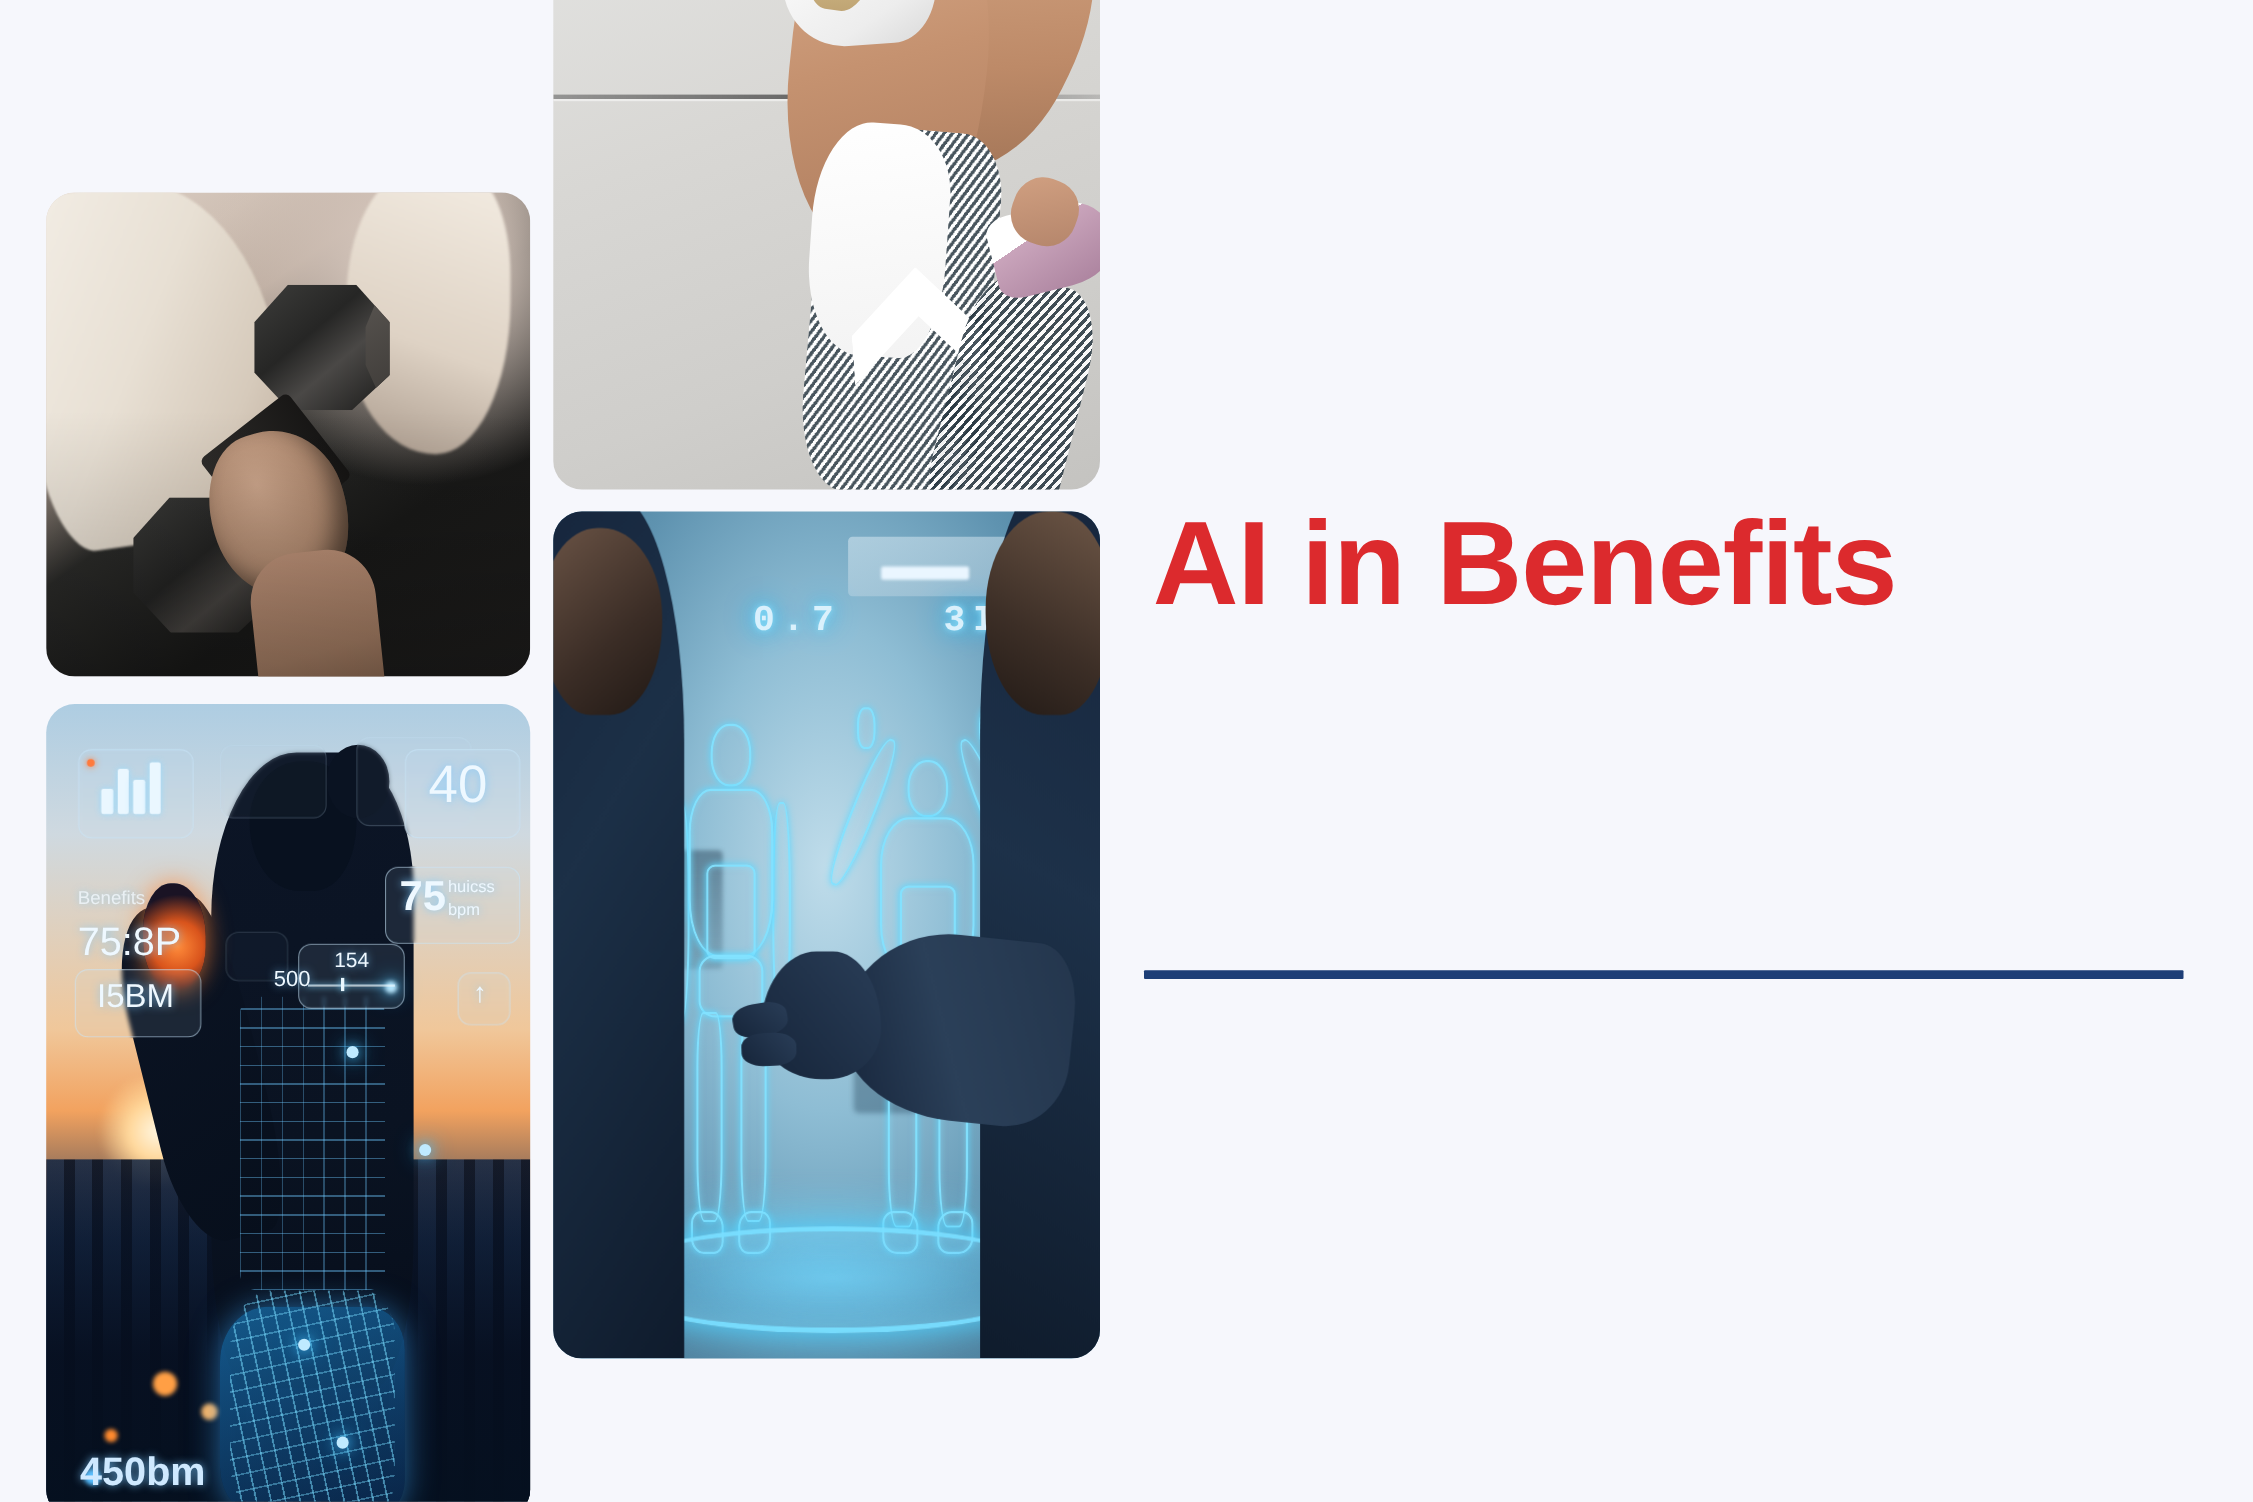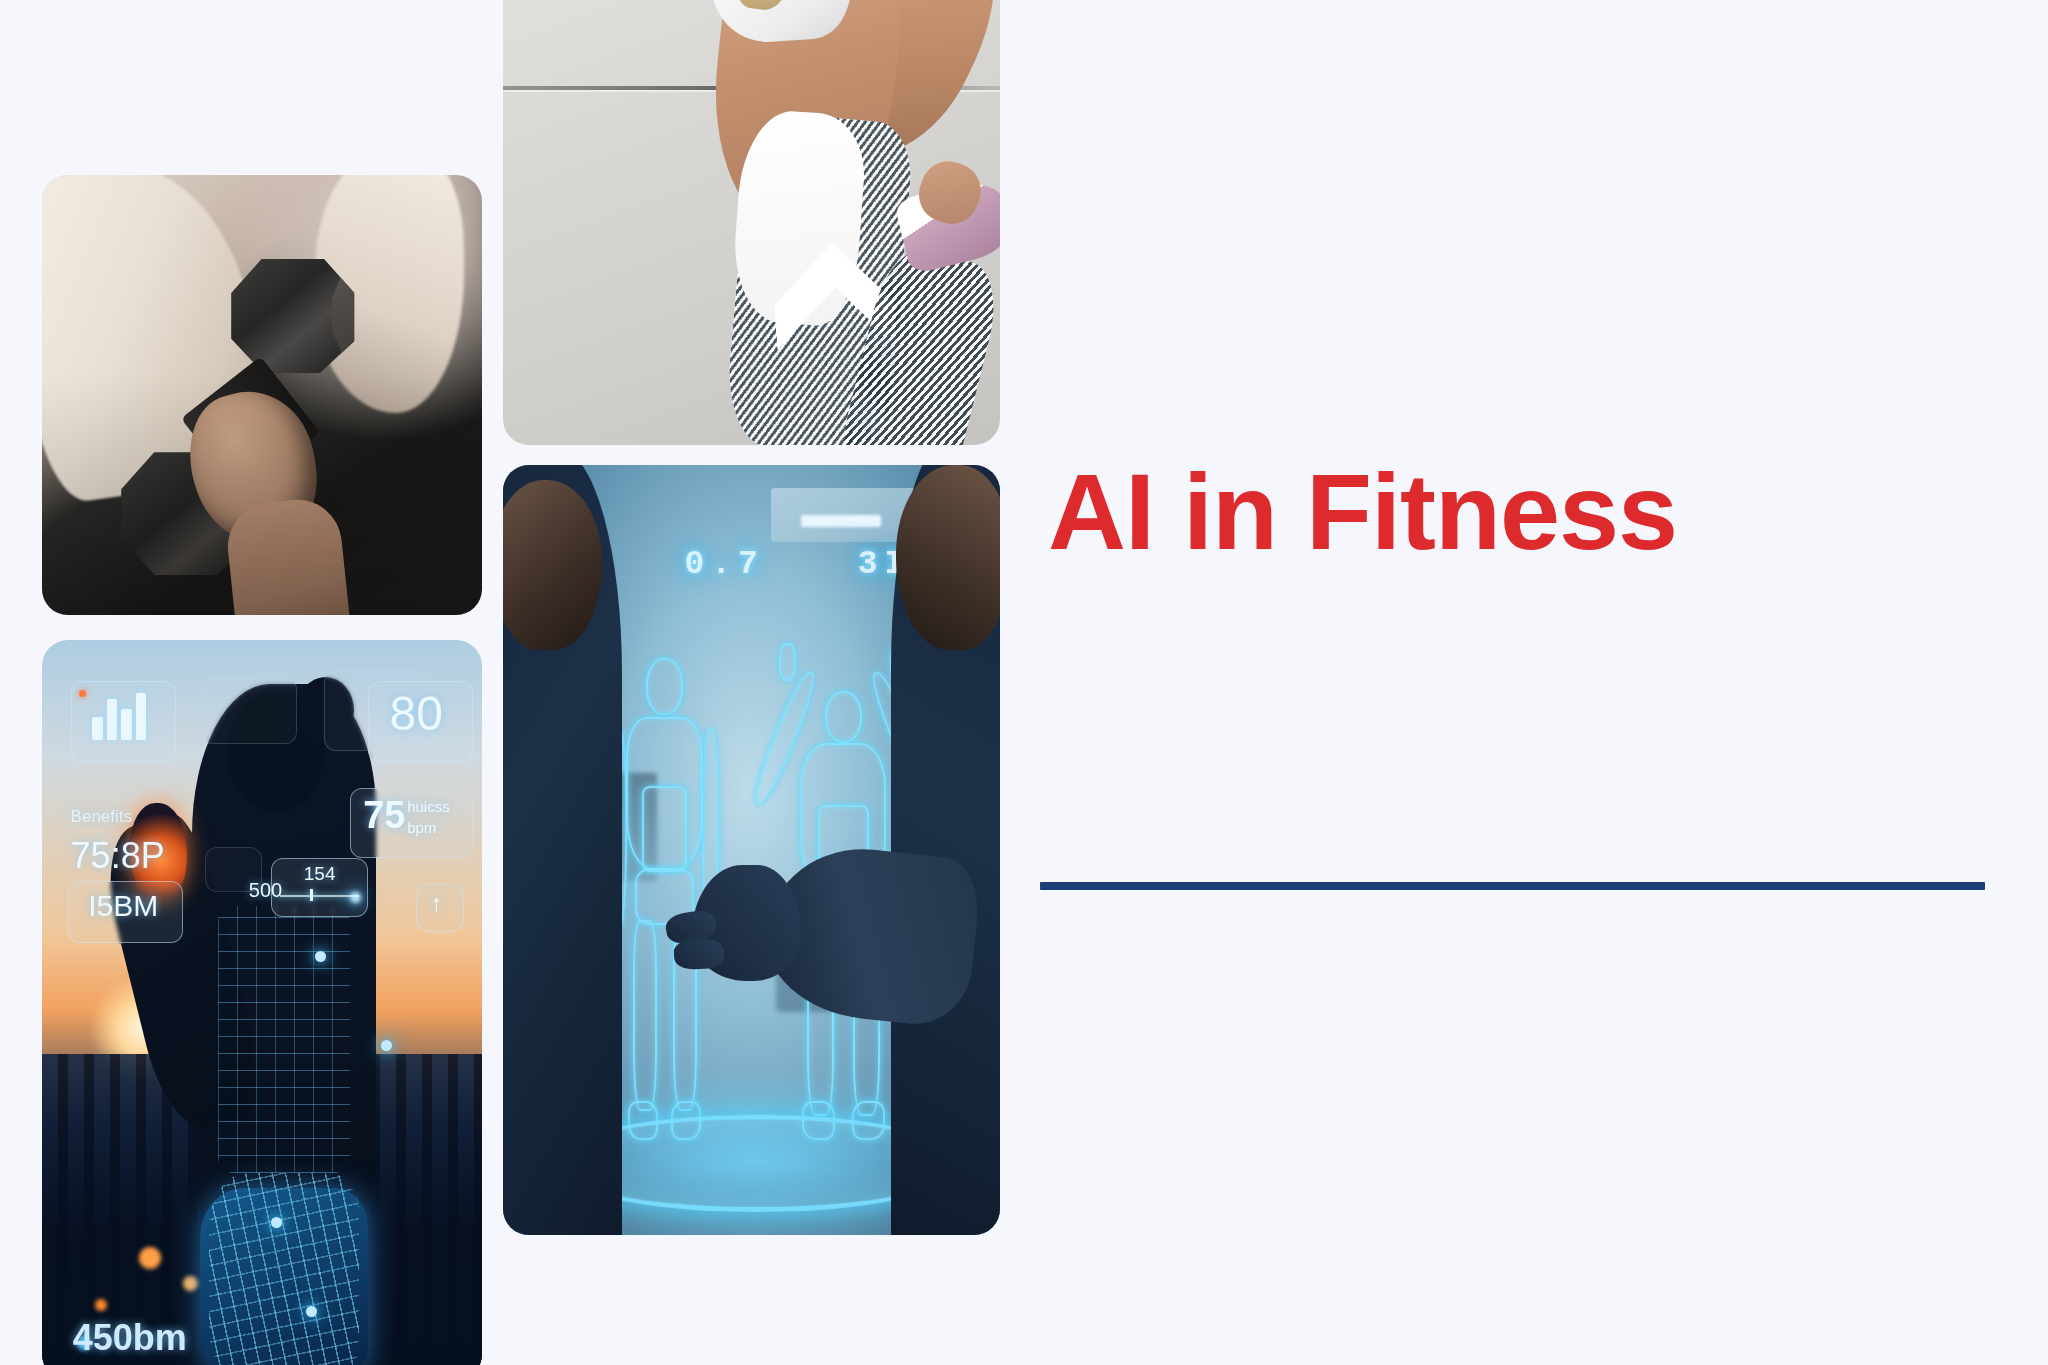--- a/index.html
+++ b/index.html
@@ -456,21 +456,21 @@
       <span class="bar" style="left:34%;width:10%;height:52%;"></span>
       <span class="bar" style="left:48%;width:10%;height:40%;"></span>
       <span class="bar" style="left:62%;width:10%;height:60%;"></span>
     </div>
 
     <div class="hud-panel" style="left:36%;top:5%;width:22%;height:9%;opacity:.35;"></div>
     <div class="hud-panel" style="left:64%;top:4%;width:24%;height:11%;opacity:.4;"></div>
     <div class="hud-panel" style="left:37%;top:28%;width:13%;height:6%;opacity:.3;"></div>
 
     <div class="hud-panel" style="left:74%;top:5.5%;width:24%;height:11%;"></div>
-    <div class="hud-label" style="left:79%;top:6.2%;font-size:48px;font-weight:400;">80</div>
+    <div class="hud-label" style="left:79%;top:6.2%;font-size:48px;font-weight:400;">40</div>
 
     <div class="hud-panel" style="left:70%;top:20%;width:28%;height:9.5%;"></div>
     <div class="hud-label" style="left:73%;top:20.8%;font-size:38px;font-weight:bold;">75</div>
     <div class="hud-label" style="left:83%;top:21.4%;font-size:15px;">huicss</div>
     <div class="hud-label" style="left:83%;top:24.2%;font-size:15px;">bpm</div>
 
     <div class="hud-label" style="left:6.5%;top:22.5%;font-size:17px;opacity:.8;">Benefits</div>
     <div class="hud-label" style="left:6.5%;top:26.3%;font-size:36px;">75:8P</div>
 
     <div class="hud-panel" style="left:6%;top:32.5%;width:26%;height:8.5%;"></div>
@@ -483,18 +483,18 @@
 
     <div class="hud-label" style="left:47%;top:32.3%;font-size:20px;">500</div>
 
     <div class="hud-panel" style="left:85%;top:33%;width:11%;height:6.5%;"></div>
     <div class="hud-label" style="left:88.2%;top:33.6%;font-size:25px;">↑</div>
 
     <div class="hud-label" style="left:7%;top:91.5%;font-size:36px;font-weight:700;color:#cfe9ff;">450bm</div>
   </div>
 
 
-  <h1 class="headline">AI in Fitness</h1>
+  <h1 class="headline">AI in Benefits</h1>
 
 
   <div class="rule"></div>
 
 </div>
 
 </body></html>

